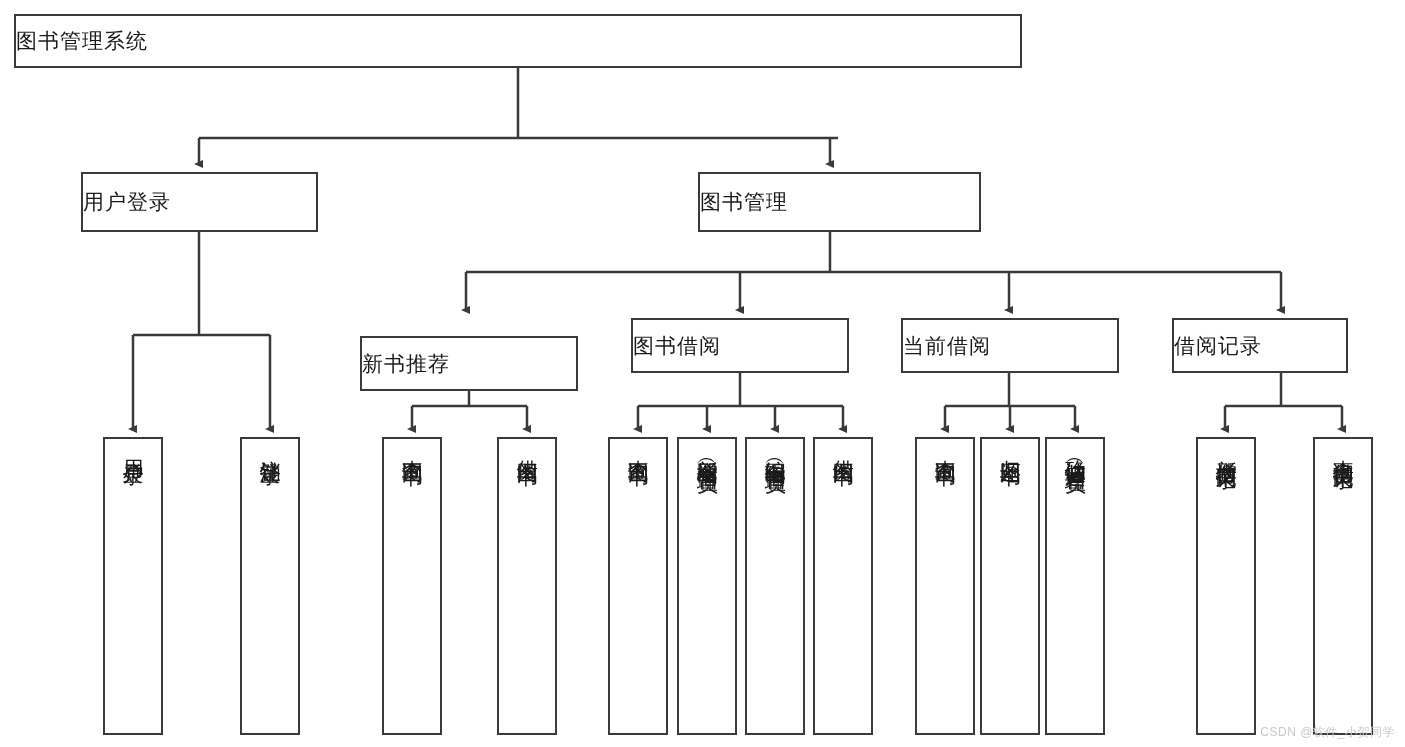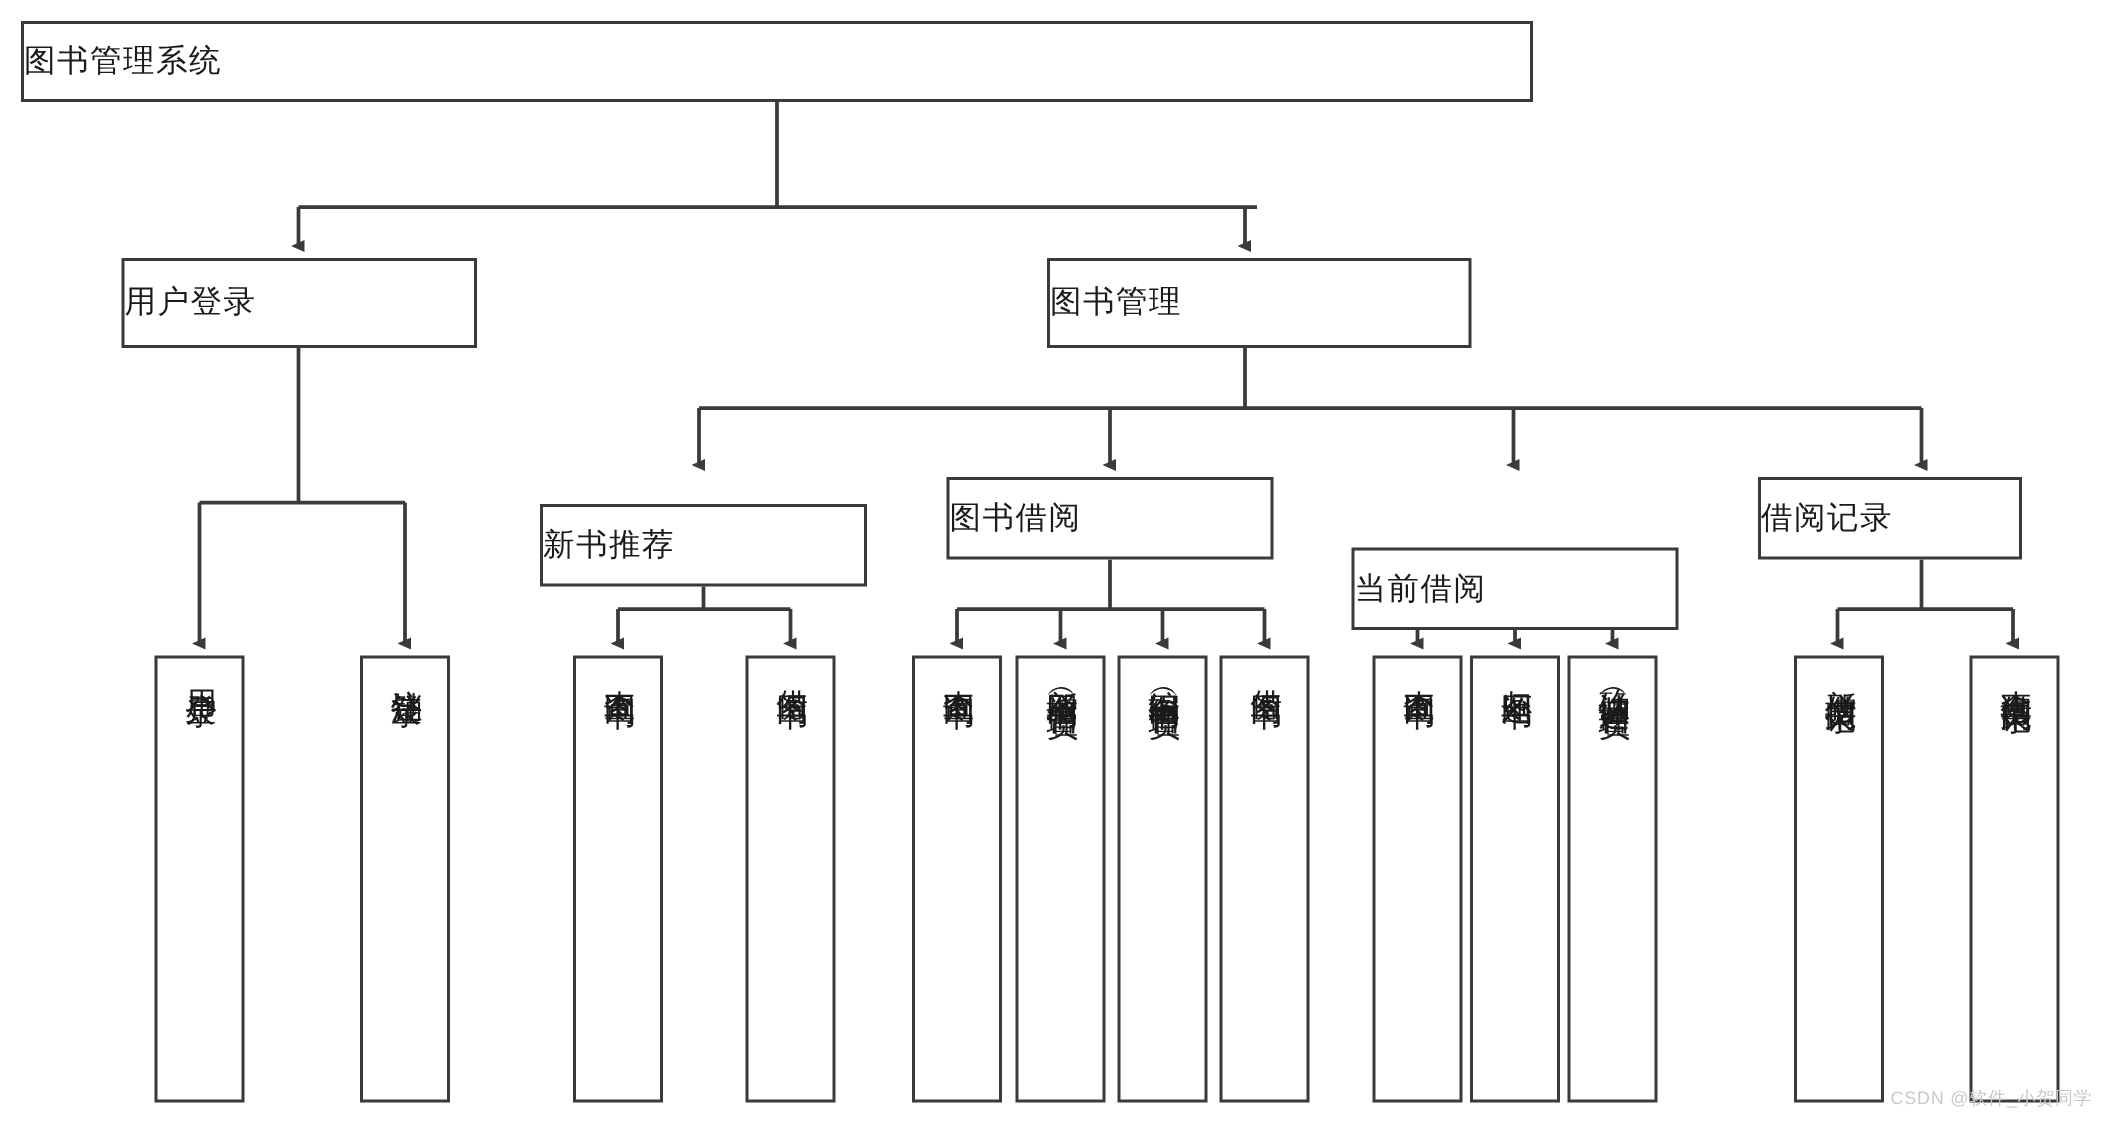--- a/index.html
+++ b/index.html
@@ -129,21 +129,21 @@
   <div class="node h" style="left:698px; top:172px; width:283px; height:60px;">
     <span>图书管理</span>
   </div>
 
   <div class="node h" style="left:360px; top:336px; width:218px; height:55px;">
     <span>新书推荐</span>
   </div>
   <div class="node h" style="left:631px; top:318px; width:218px; height:55px;">
     <span>图书借阅</span>
   </div>
-  <div class="node h" style="left:901px; top:318px; width:218px; height:55px;margin-top:47px;">
+  <div class="node h" style="left:901px; top:318px; width:218px; height:55px;">
     <span>当前借阅</span>
   </div>
   <div class="node h" style="left:1172px; top:318px; width:176px; height:55px;">
     <span>借阅记录</span>
   </div>
 
   <div class="node v" style="left:103px; top:437px; width:60px; height:298px;">
     <span class="vtext">用户登录</span>
   </div>
   <div class="node v" style="left:240px; top:437px; width:60px; height:298px;">

